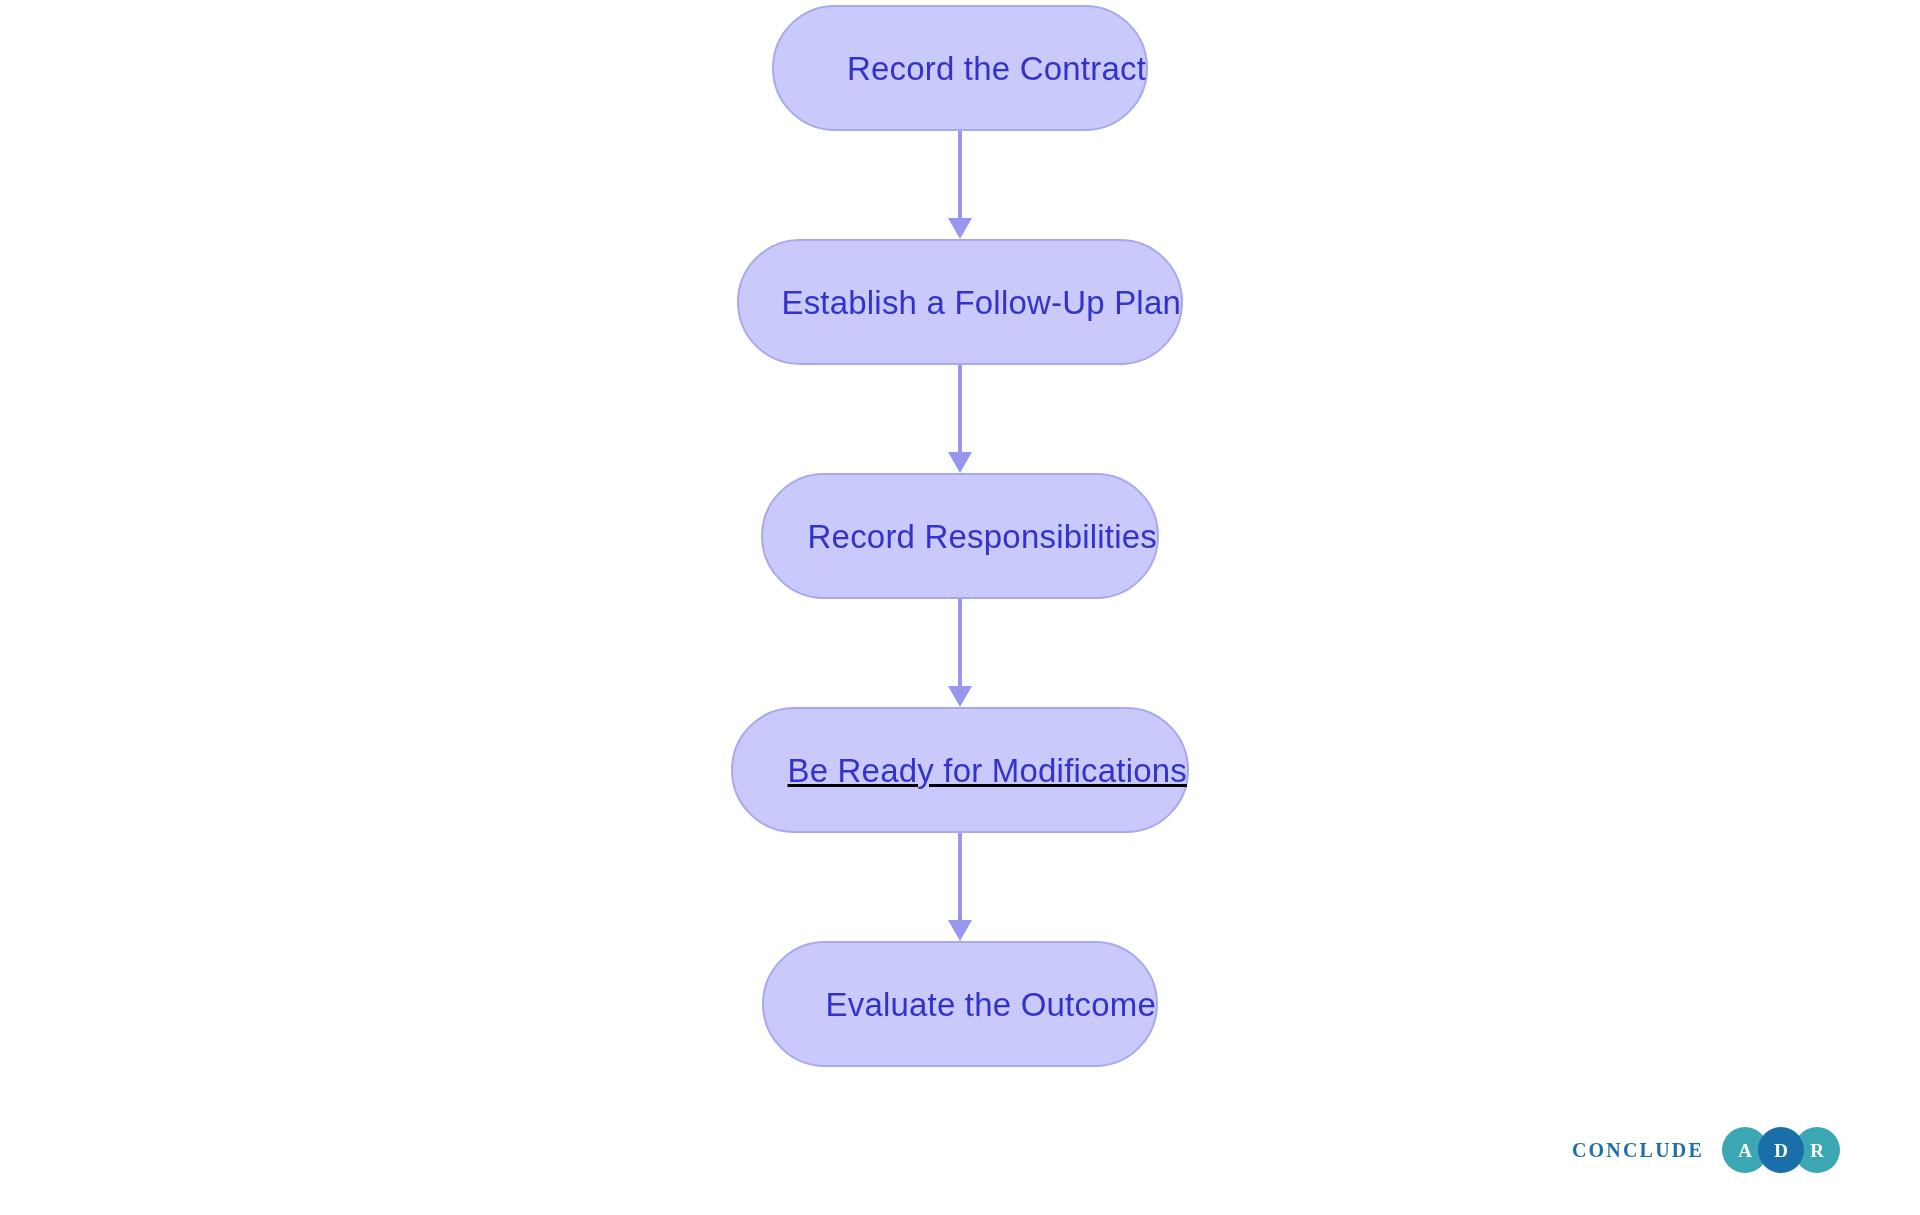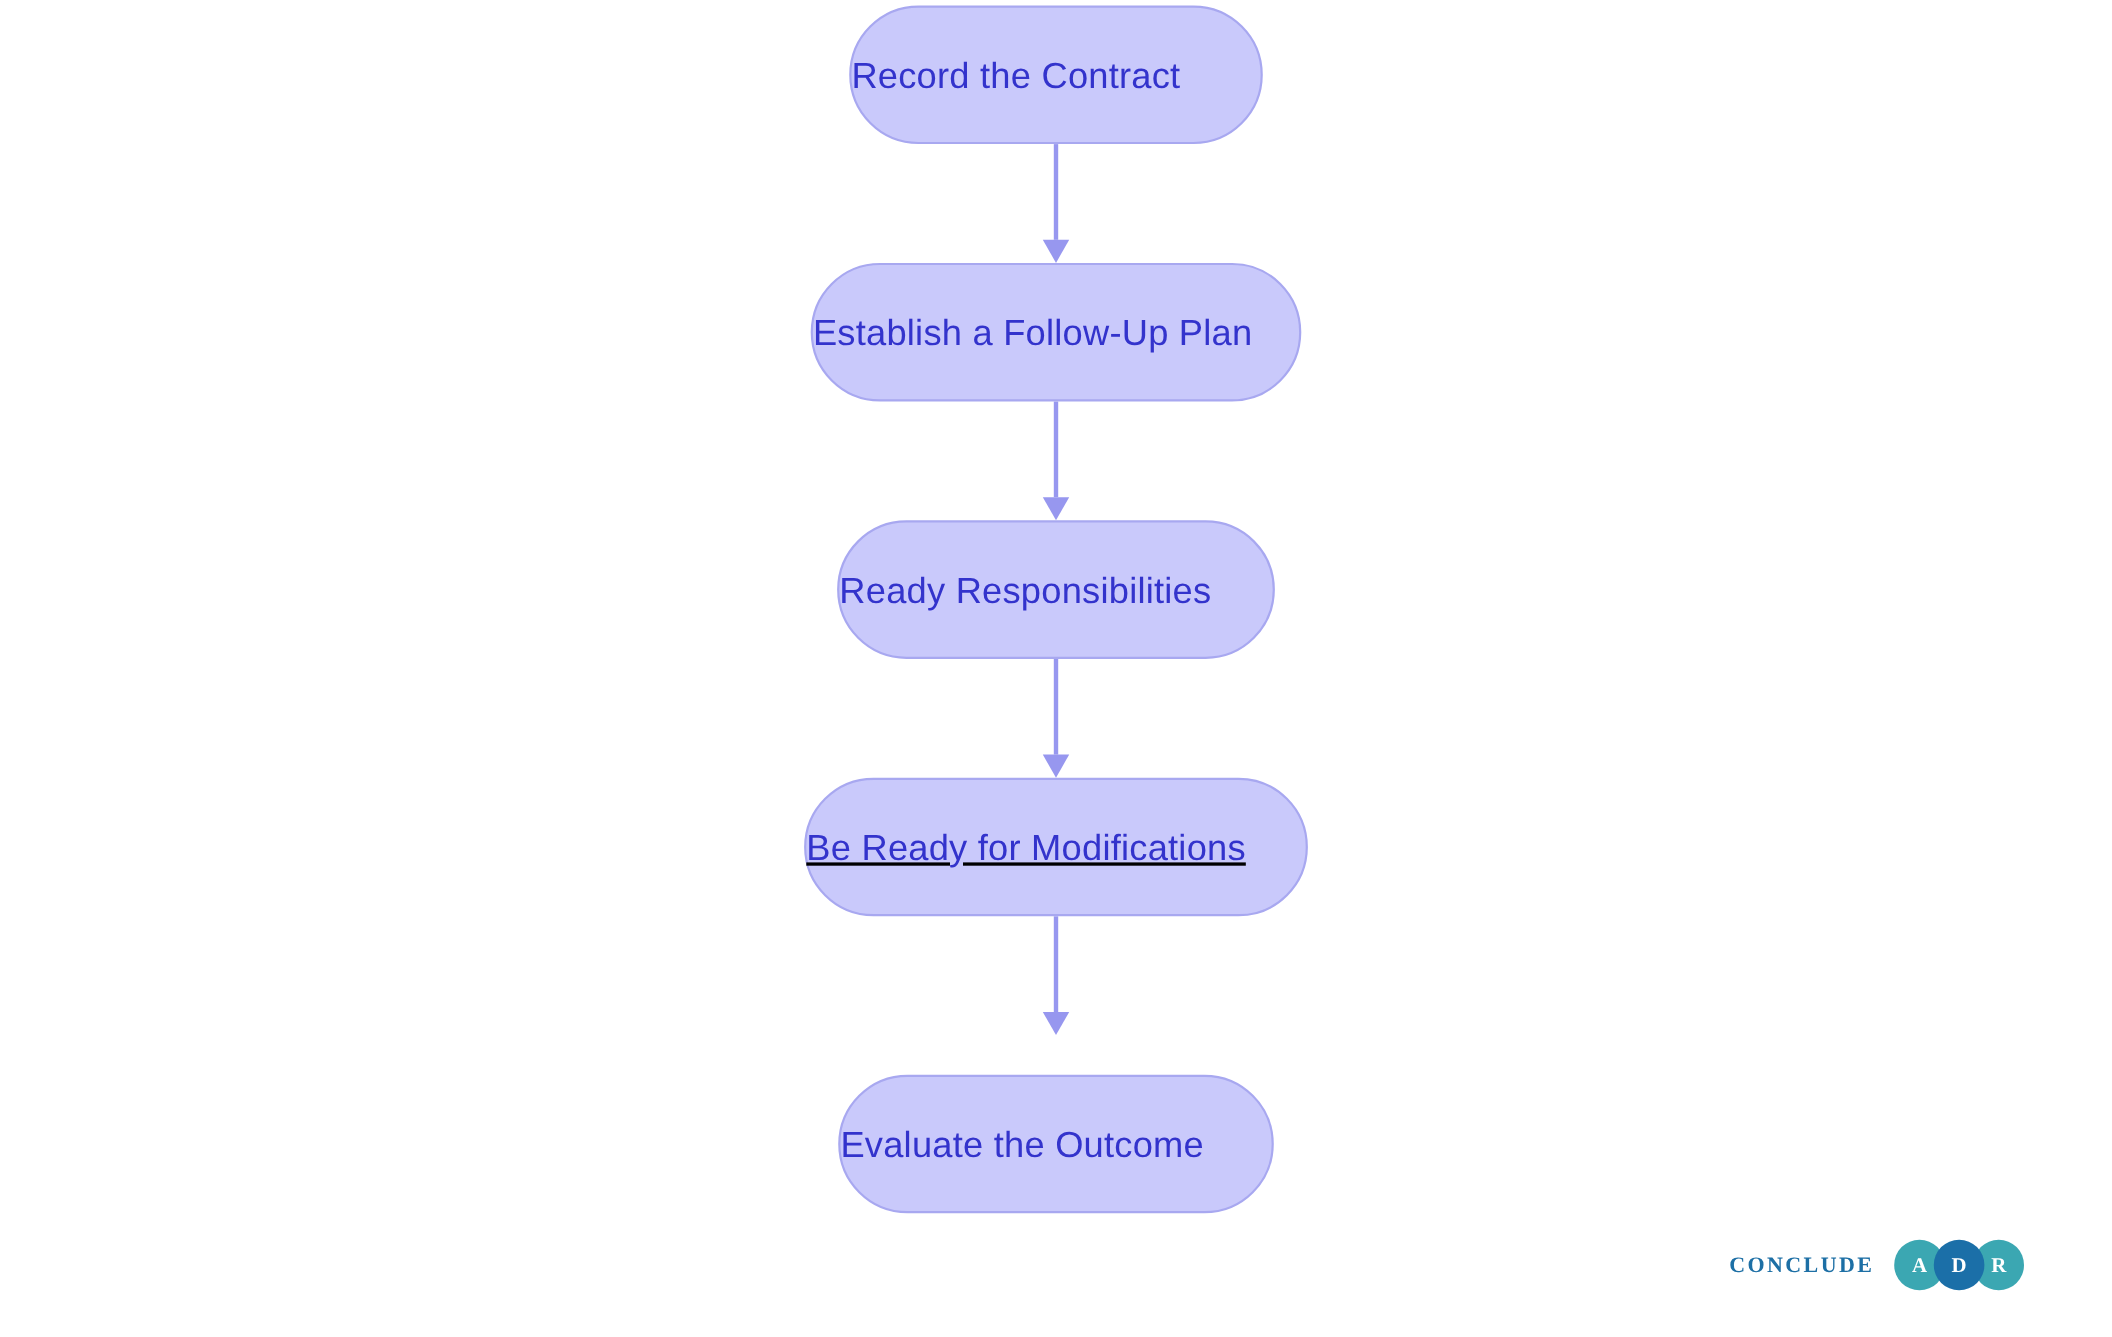--- a/index.html
+++ b/index.html
@@ -33,21 +33,21 @@
 
   .flow-node {
     position: absolute;
     box-sizing: border-box;
     height: 126px;
     border: 2px solid #a8a8f0;
     border-radius: 63px;
     background: #c9c9fb;
     display: flex;
     align-items: center;
-    justify-content: flex-start;
+    justify-content: flex-end;
     left: 50%;
     transform: translateX(-50%);
   }
 
   .flow-node-label {
     color: #3333cc;
     font-family: "Liberation Sans", sans-serif;
     font-size: 33px;
     font-weight: 400;
     letter-spacing: 0.2px;
@@ -152,28 +152,28 @@
 
     <div class="flow-node" style="top:5px; width:376px;">
       <span class="flow-node-label">Record the Contract</span>
     </div>
 
     <div class="flow-node" style="top:239px; width:446px;">
       <span class="flow-node-label">Establish a Follow-Up Plan</span>
     </div>
 
     <div class="flow-node" style="top:473px; width:398px;">
-      <span class="flow-node-label">Ready Responsibilities</span>
+      <span class="flow-node-label">Record Responsibilities</span>
     </div>
 
     <div class="flow-node" style="top:707px; width:458px;text-decoration:underline;">
       <span class="flow-node-label">Be Ready for Modifications</span>
     </div>
 
-    <div class="flow-node" style="top:941px; width:396px;margin-top:36px;">
+    <div class="flow-node" style="top:941px; width:396px;">
       <span class="flow-node-label">Evaluate the Outcome</span>
     </div>
 
   </div>
 
   <div id="brand-logo">
     <span class="logo-wordmark">CONCLUDE</span>
     <span class="logo-circles">
       <span class="logo-circle c-a">
         <span>A</span>

